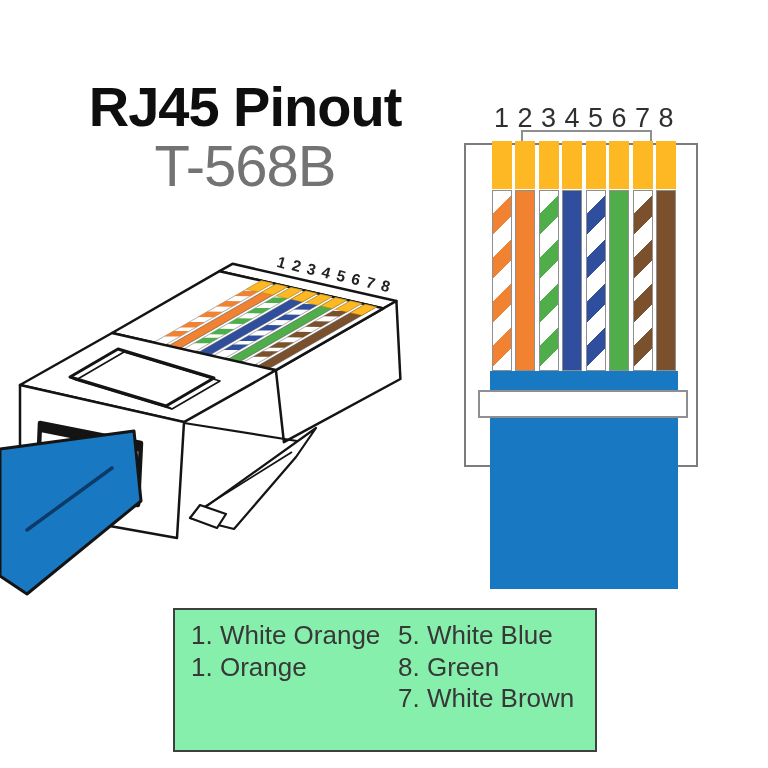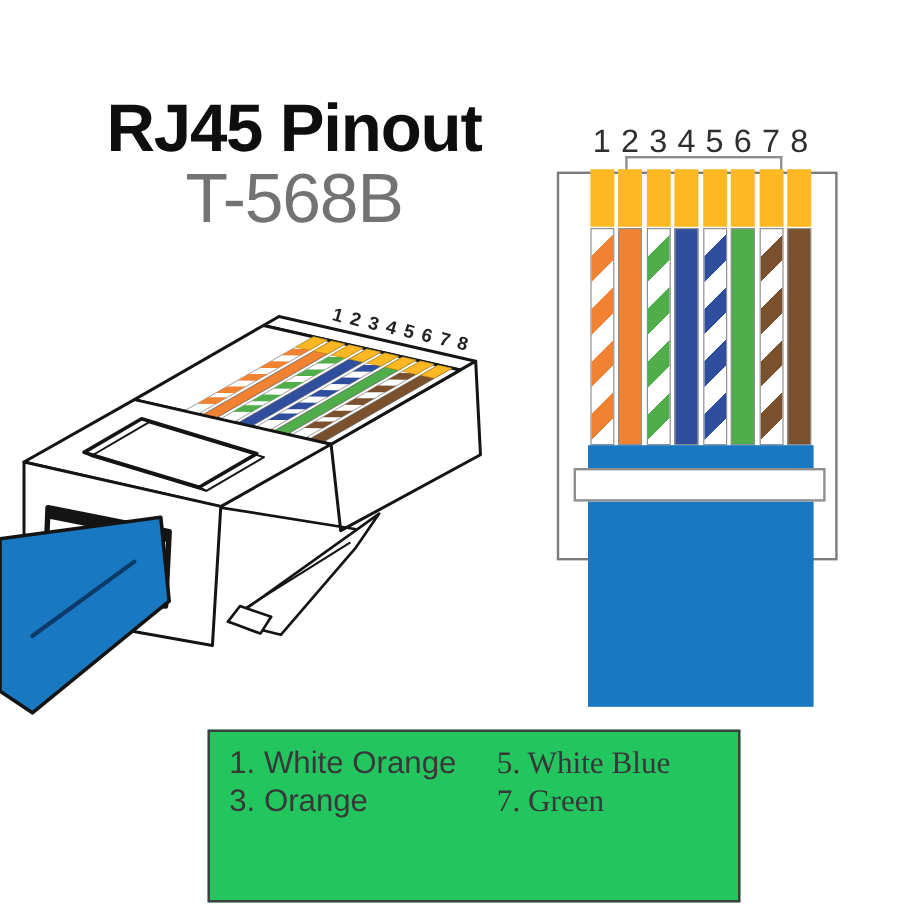--- a/index.html
+++ b/index.html
@@ -25,24 +25,24 @@
                background:var(--gold);z-index:2;}
   .wire-strip{position:absolute;top:87px;width:18px;height:179px;
               border:1px solid var(--wire-border);z-index:2;}
   #front-cable{position:absolute;left:26px;top:268px;width:188px;height:218px;
                background:var(--cable-blue);z-index:3;}
   #strain-bar{position:absolute;left:14px;top:287px;width:206px;height:24px;
               background:#fff;border:2px solid var(--bracket-gray);z-index:4;}
 
   
   #legend-box{position:absolute;left:173px;top:608px;width:420px;height:140px;
-              border:2px solid var(--legend-border);background:#22c55e;padding-left:20px;}
+              border:2px solid var(--legend-border);background:#86efac;}
   .legend-col{position:absolute;top:10px;}
   #legend-col1{left:16px;}
-  #legend-col2{left:239px;font-family:Liberation Serif, serif;}
+  #legend-col2{left:223px;}
   .legend-item{font-size:26px;line-height:31.5px;color:var(--legend-text);white-space:nowrap;}
 
   
   #iso-view{position:absolute;left:0;top:255px;width:410px;height:345px;}
 </style>
 </head>
 <body>
 
 <div id="page">
 
@@ -142,21 +142,22 @@
       <div class="pin-contact" style="left: 168.5px;"></div>
       <div class="wire-strip" style="left: 168.5px; background: repeating-linear-gradient(135deg, rgb(255, 255, 255) 0px, rgb(255, 255, 255) 16px, rgb(122, 81, 44) 16px, rgb(122, 81, 44) 31px);"></div>
       <div class="pin-number" style="left: 192px;">8</div>
       <div class="pin-contact" style="left: 192px;"></div>
       <div class="wire-strip" style="left: 192px; background: rgb(122, 81, 44);"></div>
     </div>
 
   <div id="legend-box">
     <div id="legend-col1" class="legend-col">
         <div class="legend-item">1. White Orange</div>
-        <div class="legend-item">3. Orange</div>
+        <div class="legend-item">1. Orange</div>
       </div>
     <div id="legend-col2" class="legend-col">
         <div class="legend-item">5. White Blue</div>
-        <div class="legend-item">7. Green</div>
+        <div class="legend-item">8. Green</div>
+        <div class="legend-item">7. White Brown</div>
       </div>
   </div>
 
 </div>
 
 </body></html>

